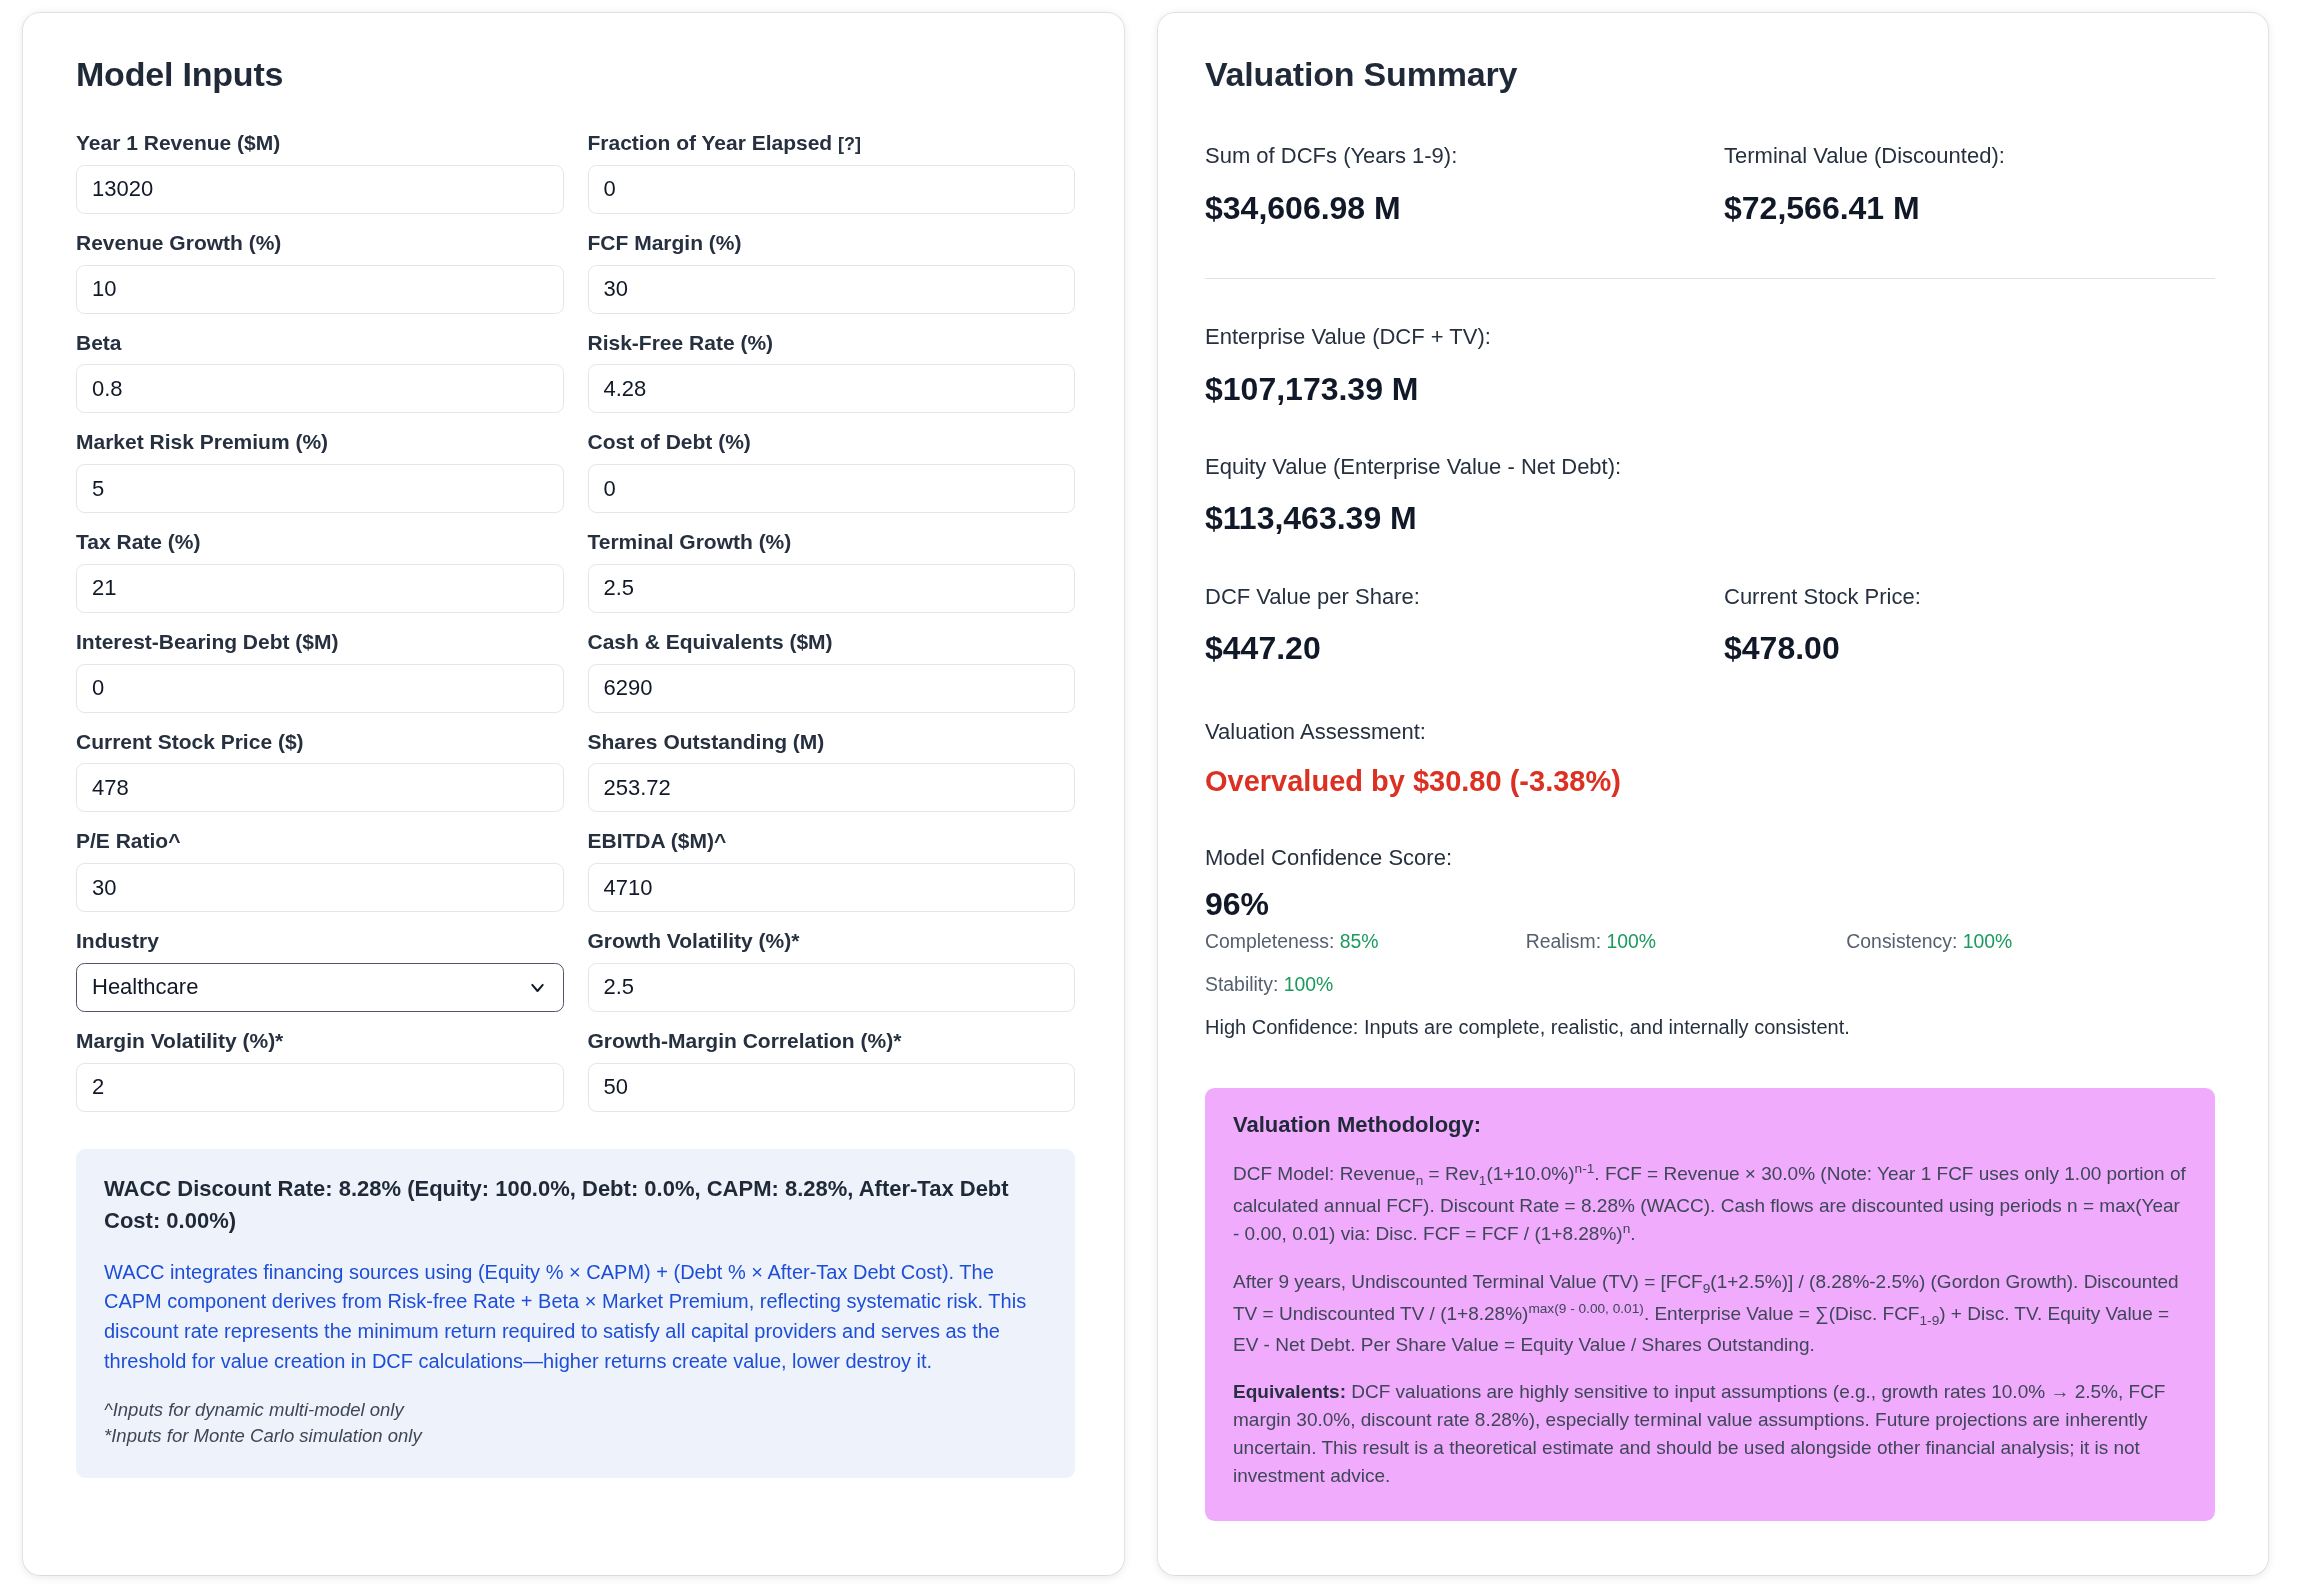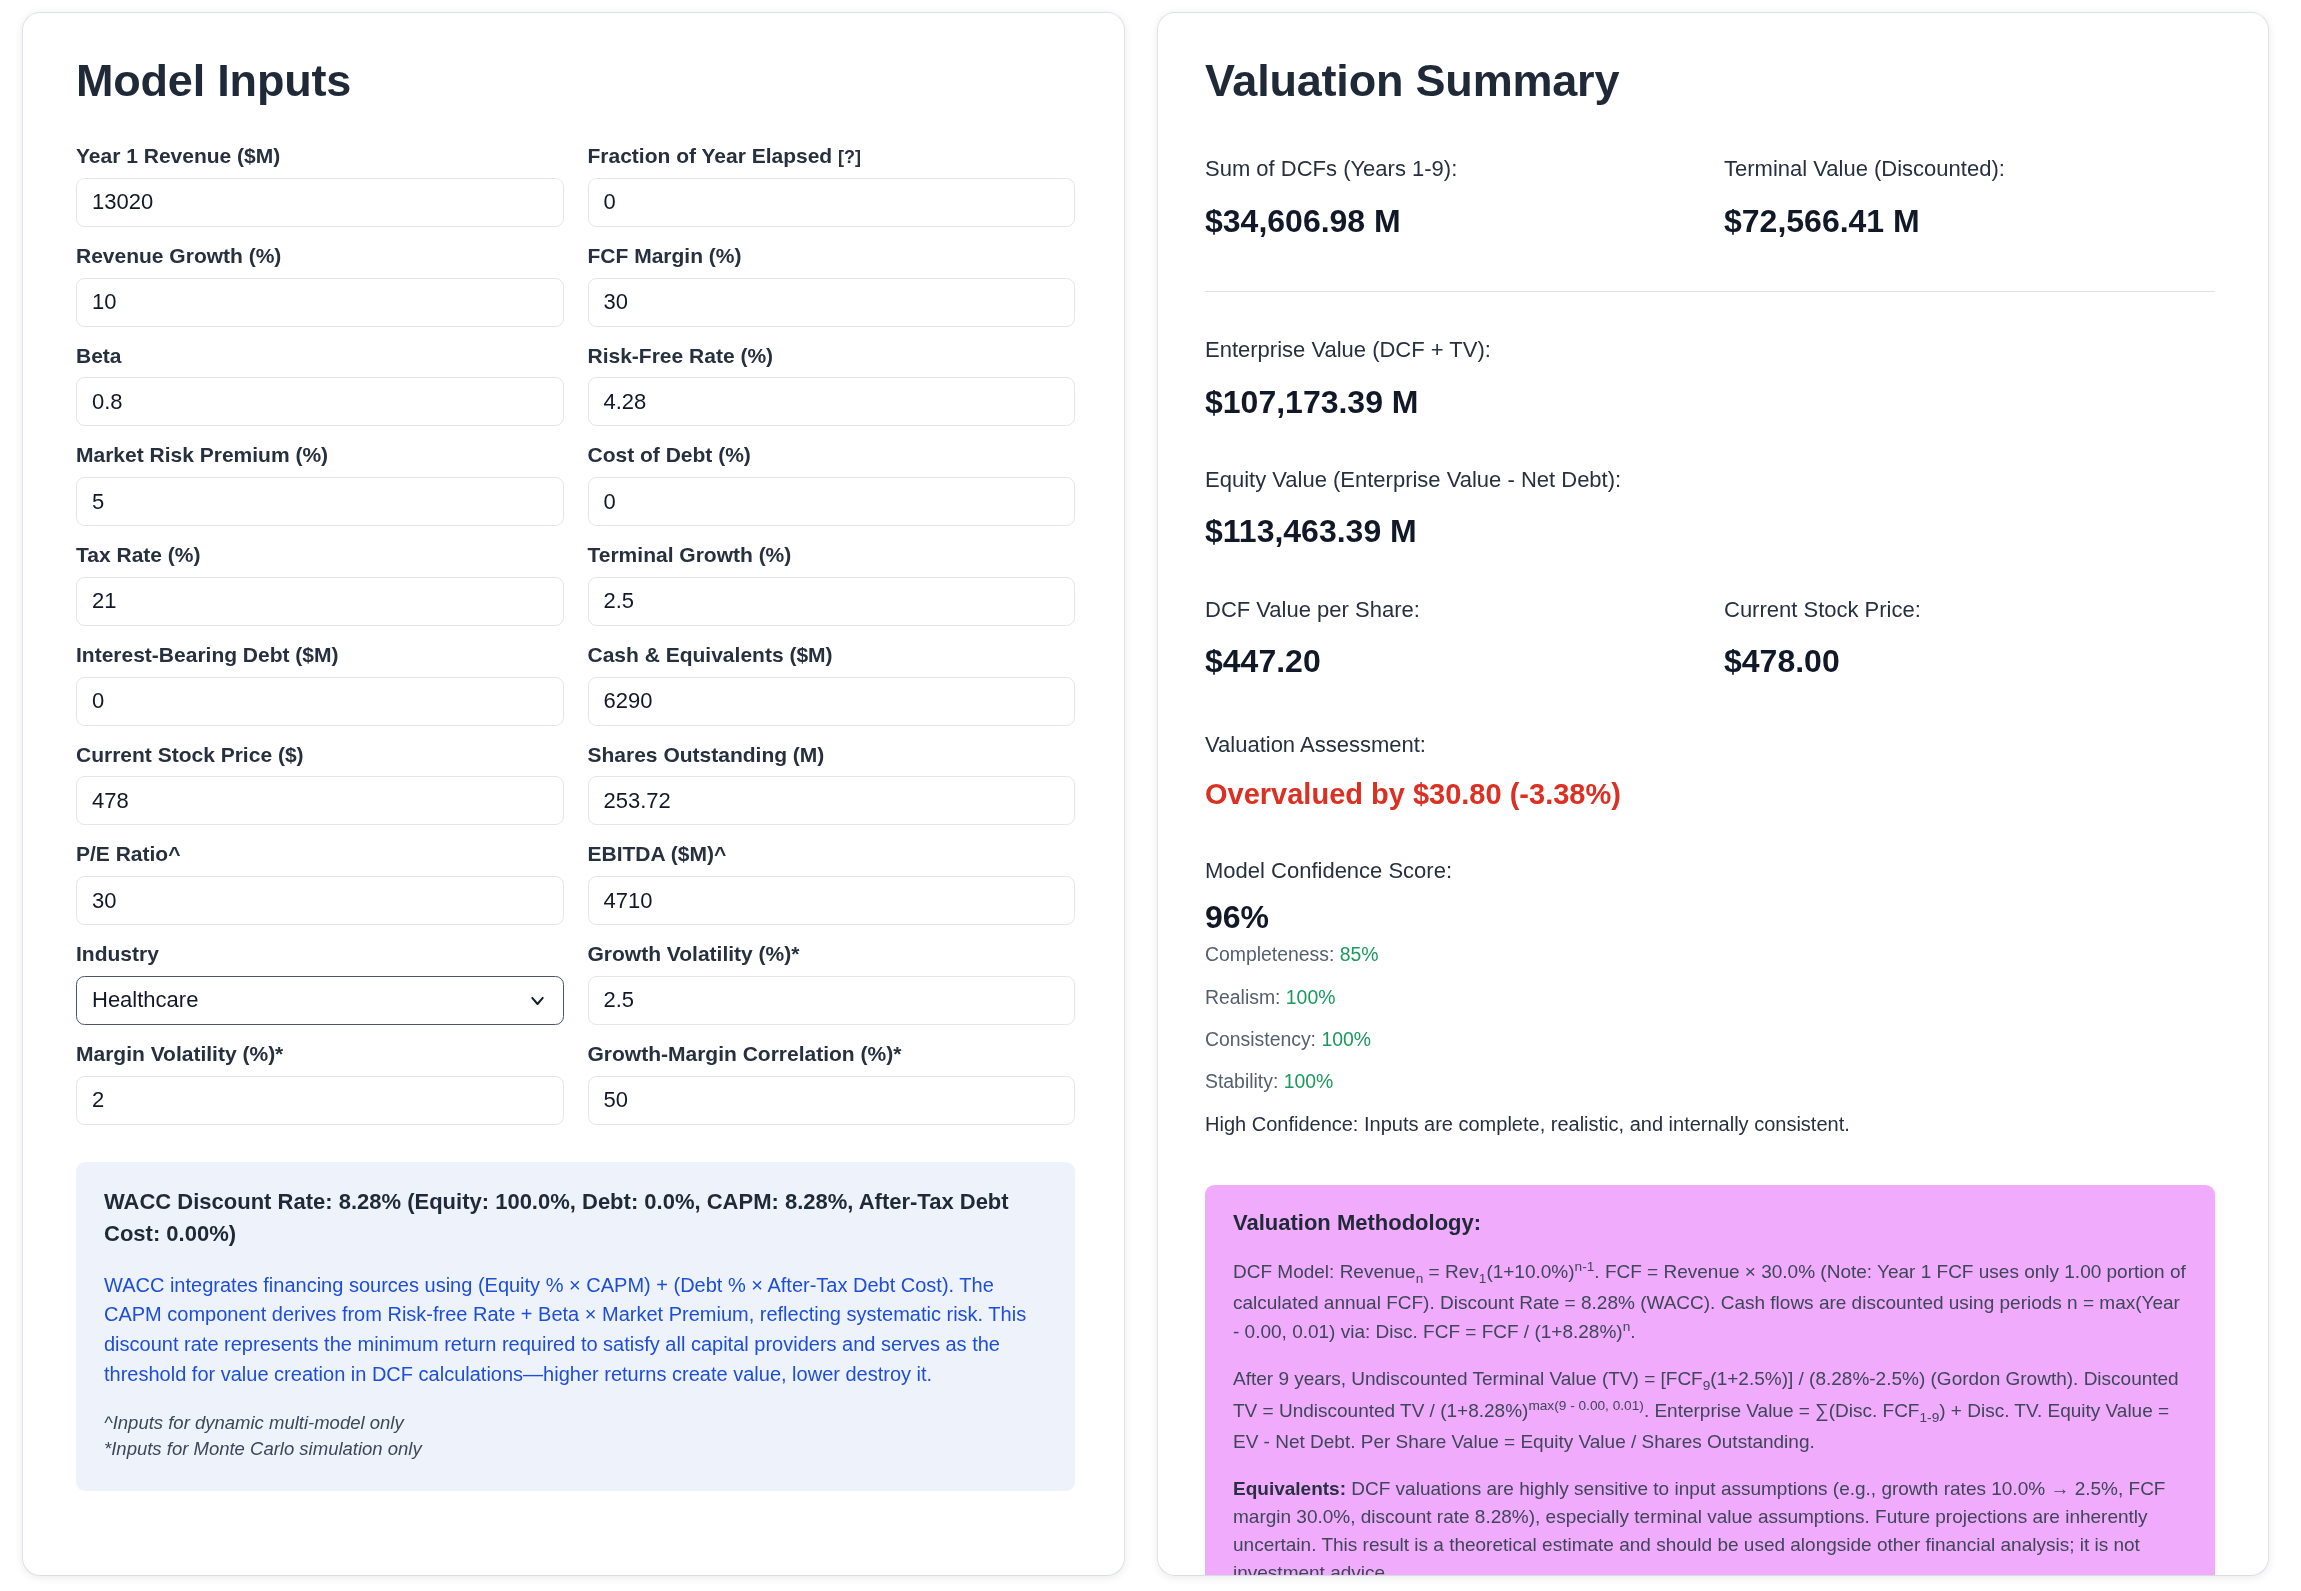--- a/index.html
+++ b/index.html
@@ -21,21 +21,21 @@
     background: #ffffff;
     border-radius: 17px;
     box-shadow: 0 1.9px 9.5px rgba(15, 23, 42, 0.10), 0 0 0 0.9px rgba(226,232,240,0.85);
     padding: 42px 49px 38px 53px;
     overflow: hidden;
   }
   .card-left { width: 1101px; }
   .card-right { flex: 1; padding: 42px 53px 38px 47px; }
 
   h2.panel-title {
-    font-size: 45px;
+    font-size: 34px;
     font-weight: bold;
     color: #1f2937;
     letter-spacing: -0.2px;
     margin-bottom: 36px;
   }
   .card-right h2.panel-title { margin-bottom: 49px; }
 
   
   .input-grid {
     display: grid;
@@ -135,21 +135,21 @@
   
   .conf-score {
     font-size: 32px;
     font-weight: bold;
     color: #111827;
     line-height: 1.05;
     margin-bottom: 6.6px;
   }
   .conf-grid {
     display: grid;
-    grid-template-columns: 1fr;
+    grid-template-columns: 1fr 1fr 1fr;
     column-gap: 28px;
     row-gap: 2.8px;
     max-width: 946px;
     gap: 16px;
   }
   .conf-item {
     font-size: 19.4px;
     color: #55606f;
     line-height: 1.35;
   }

